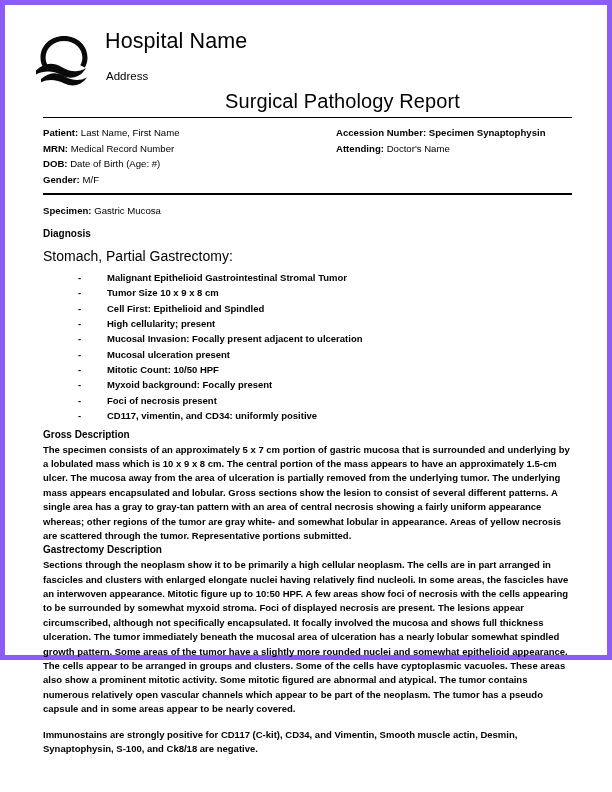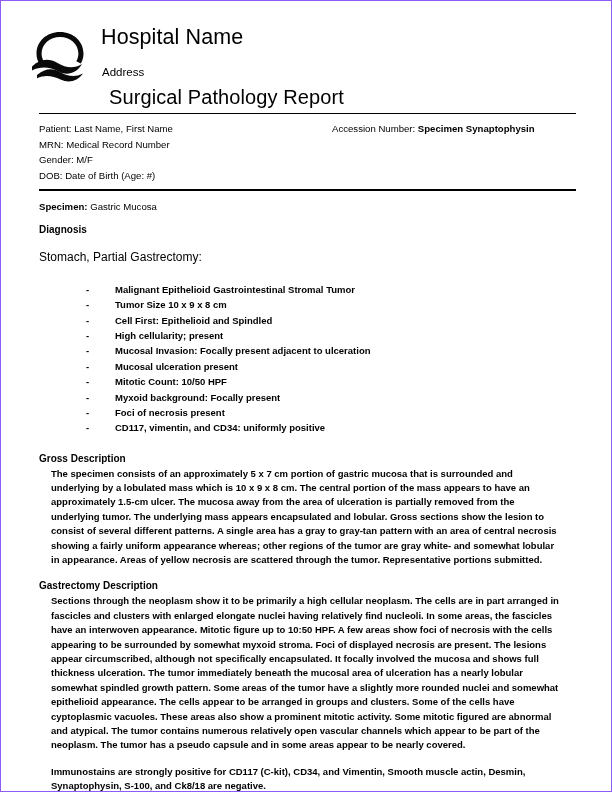--- a/index.html
+++ b/index.html
@@ -10,25 +10,25 @@
   body {
     width: 612px;
     height: 792px;
     font-family: "Liberation Sans", sans-serif;
     color: #000000;
     position: relative;
     overflow: hidden;
   }
   .page {
     width: 612px;
-    height: 792px;
+    height: 660px;
     box-sizing: border-box;
     position: relative;
     background: #ffffff;
-    border: 1px solid #8b5cf6;
+    border: 5px solid #8b5cf6;
   }
   .content {
     position: absolute;
     left: 38px;
     right: 35px;
     top: 22px;
   }
 
   
   .letterhead {
@@ -57,20 +57,21 @@
     font-size: 11.5px;
     font-weight: 400;
     line-height: 1.1;
     margin-top: 17px;
     margin-left: 1px;
   }
 
   .report-title {
     font-size: 20px;
     font-weight: 400;
+    text-align: center;
     margin-top: 1px;
     margin-left: 70px;
     letter-spacing: 0.1px;
   }
 
   hr.rule-thin {
     border: none;
     border-top: 1.6px solid #000;
     margin: 4px 0 0 0;
   }
@@ -83,21 +84,21 @@
   
   .patient-block {
     display: flex;
     margin-top: 7px;
     font-size: 9.6px;
     line-height: 1.62;
   }
   .patient-col-left { width: 293px; flex: none; }
   .patient-col-right { flex: 1; }
   .field { white-space: nowrap; }
-  .field .lbl { font-weight: normal; text-align: right; }
+  .field .lbl { font-weight: bold; text-align: right; }
   .field .val { font-weight: normal; text-align: center; }
   .field .val.bold { font-weight: bold; }
 
   
   .body-area {
     margin-top: 9px;
     font-size: 9.5px;
     line-height: 1.50;
   }
   .kv-line {
@@ -108,47 +109,47 @@
 
   h2.section {
     font-size: 10px;
     font-weight: bold;
     margin: 0 0 1px 0;
     line-height: 1.4;
   }
   h2.section.spaced { }
 
   .subject-line {
-    font-size: 12px;
-    margin: 12px 0 1px 0;
+    font-size: 14px;
+    margin: 5px 0 1px 0;
     line-height: 1.45;
   }
 
   ul.dx-list {
     list-style: none;
-    margin: 16px;
+    margin: 4px;
     padding: 0 0 0 31px;
   }
   ul.dx-list li {
     font-size: 9.5px;
     font-weight: bold;
     line-height: 1.62;
     position: relative;
     padding-left: 29px;
   }
   ul.dx-list li::before {
     content: "-";
     position: absolute;
     left: 0;
     top: 0;
     font-weight: bold;
   }
 
   p.para {
-    margin: 12px;
+    margin: 0;
     font-size: 9.5px;
     font-weight: bold;
     line-height: 1.515;
     text-align: left;
   }
   p.para + p.para { margin-top: 11px; }
   h2.section + p.para { margin-top: 0; }
 </style>
 </head>
 <body>
@@ -184,32 +185,36 @@
       <div class="patient-col-left">
         <div class="field">
           <span class="lbl">Patient:</span>
           <span class="val">Last Name, First Name</span>
         </div>
         <div class="field">
           <span class="lbl">MRN:</span>
           <span class="val">Medical Record Number</span>
         </div>
         <div class="field">
+          <span class="lbl">DOB:</span>
+          <span class="val">Date of Birth (Age: #)</span>
+        </div>
+        <div class="field">
           <span class="lbl">Gender:</span>
           <span class="val">M/F</span>
         </div>
-        <div class="field">
-          <span class="lbl">DOB:</span>
-          <span class="val">Date of Birth (Age: #)</span>
-        </div>
       </div>
       <div class="patient-col-right">
         <div class="field">
           <span class="lbl">Accession Number:</span>
           <span class="val bold">Specimen Synaptophysin</span>
+        </div>
+        <div class="field">
+          <span class="lbl">Attending:</span>
+          <span class="val">Doctor's Name</span>
         </div>
       </div>
     </div>
 
     <hr class="rule-thick">
 
     <div class="body-area">
 
 
       <div class="kv-line">

